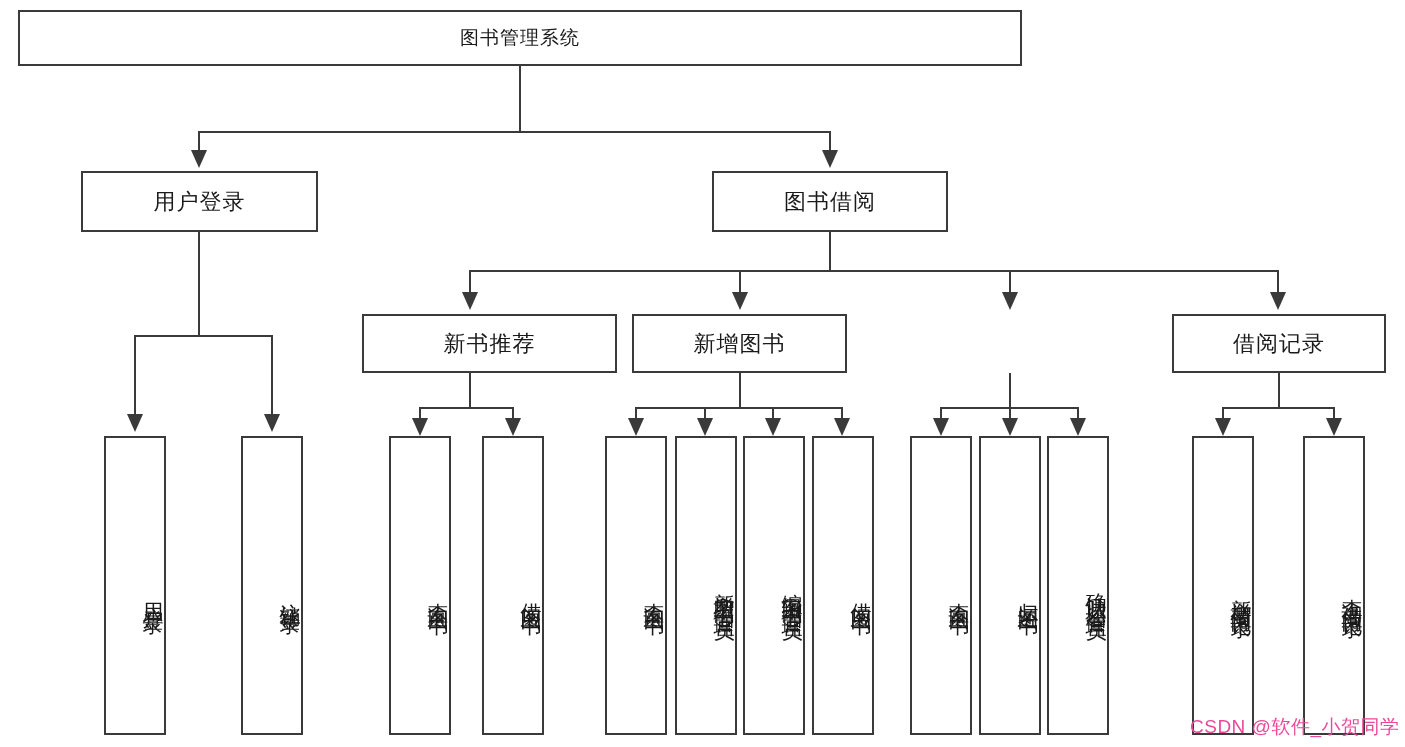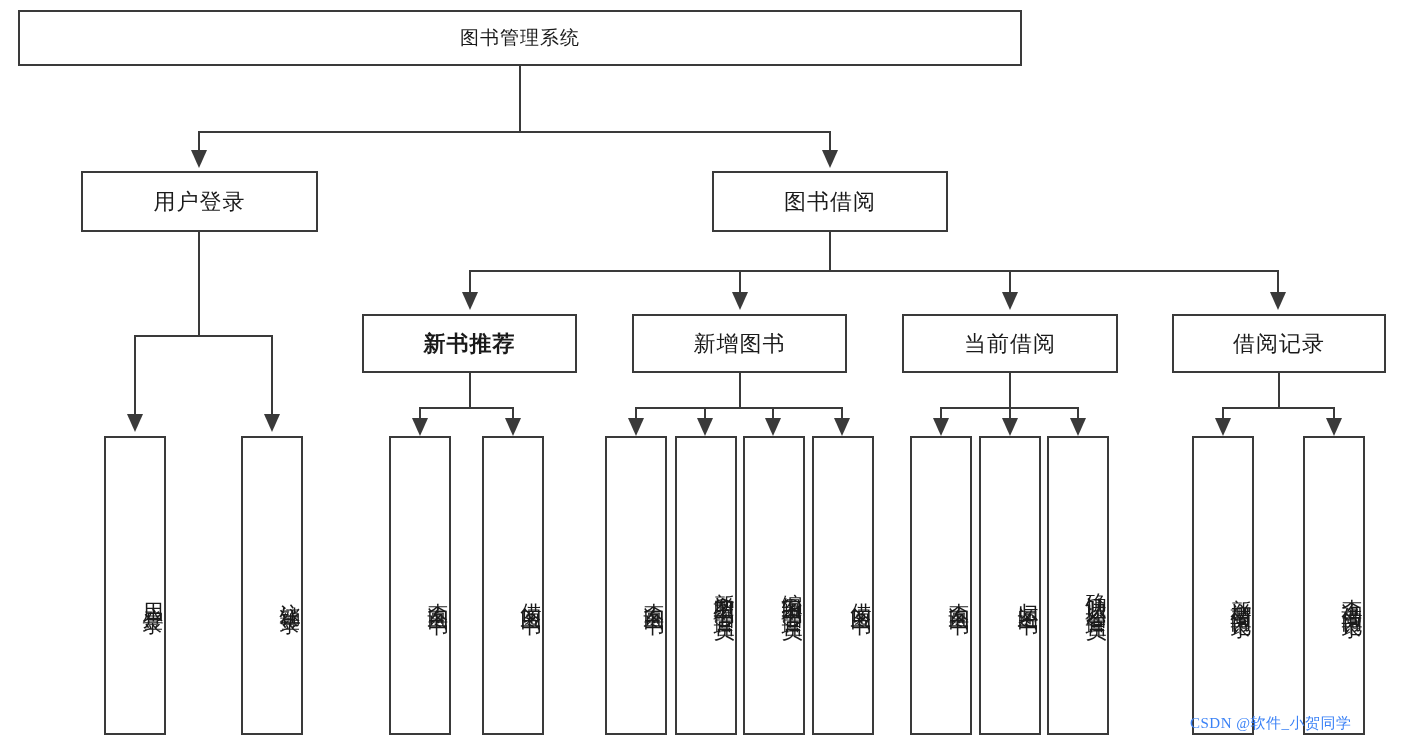--- a/index.html
+++ b/index.html
@@ -62,25 +62,24 @@
   .arrow {
     position: absolute;
     width: 0;
     height: 0;
     border-left: 8px solid transparent;
     border-right: 8px solid transparent;
     border-top: 18px solid #3a3a3a;
   }
   .watermark {
     position: absolute;
-    font-size: 15px;
-    color: #3b82f6;
+    font-size: 19px;
+    color: #ec4899;
     white-space: nowrap;
     letter-spacing: 0.5px;
-    font-family: Liberation Serif, serif;
   }
 </style>
 </head>
 <body>
 
 <div id="canvas">
 
   <div class="node root" style="left:18px; top:10px; width:1004px; height:56px;">
     <span class="node-label">图书管理系统</span>
   </div>
@@ -111,28 +110,25 @@
   <div class="ln h" style="left:469px; top:270px; width:810px;"></div>
   <div class="ln v" style="left:469px; top:270px; height:23px;"></div>
   <div class="arrow" style="left:462px; top:292px;"></div>
   <div class="ln v" style="left:739px; top:270px; height:23px;"></div>
   <div class="arrow" style="left:732px; top:292px;"></div>
   <div class="ln v" style="left:1009px; top:270px; height:23px;"></div>
   <div class="arrow" style="left:1002px; top:292px;"></div>
   <div class="ln v" style="left:1277px; top:270px; height:23px;"></div>
   <div class="arrow" style="left:1270px; top:292px;"></div>
 
-  <div class="node branch" style="left:362px; top:314px; width:215px; height:59px;font-weight:bold;">
+  <div class="node branch" style="left:362px; top:314px; width:255px; height:59px;">
     <span class="node-label">新书推荐</span>
   </div>
   <div class="node branch" style="left:632px; top:314px; width:215px; height:59px;">
     <span class="node-label">新增图书</span>
-  </div>
-  <div class="node branch" style="left:902px; top:314px; width:216px; height:59px;">
-    <span class="node-label">当前借阅</span>
   </div>
   <div class="node branch" style="left:1172px; top:314px; width:214px; height:59px;">
     <span class="node-label">借阅记录</span>
   </div>
 
   <div class="ln v" style="left:469px; top:373px; height:35px;"></div>
   <div class="ln h" style="left:419px; top:407px; width:95px;"></div>
   <div class="ln v" style="left:419px; top:407px; height:12px;"></div>
   <div class="arrow" style="left:412px; top:418px;"></div>
   <div class="ln v" style="left:512px; top:407px; height:12px;"></div>

